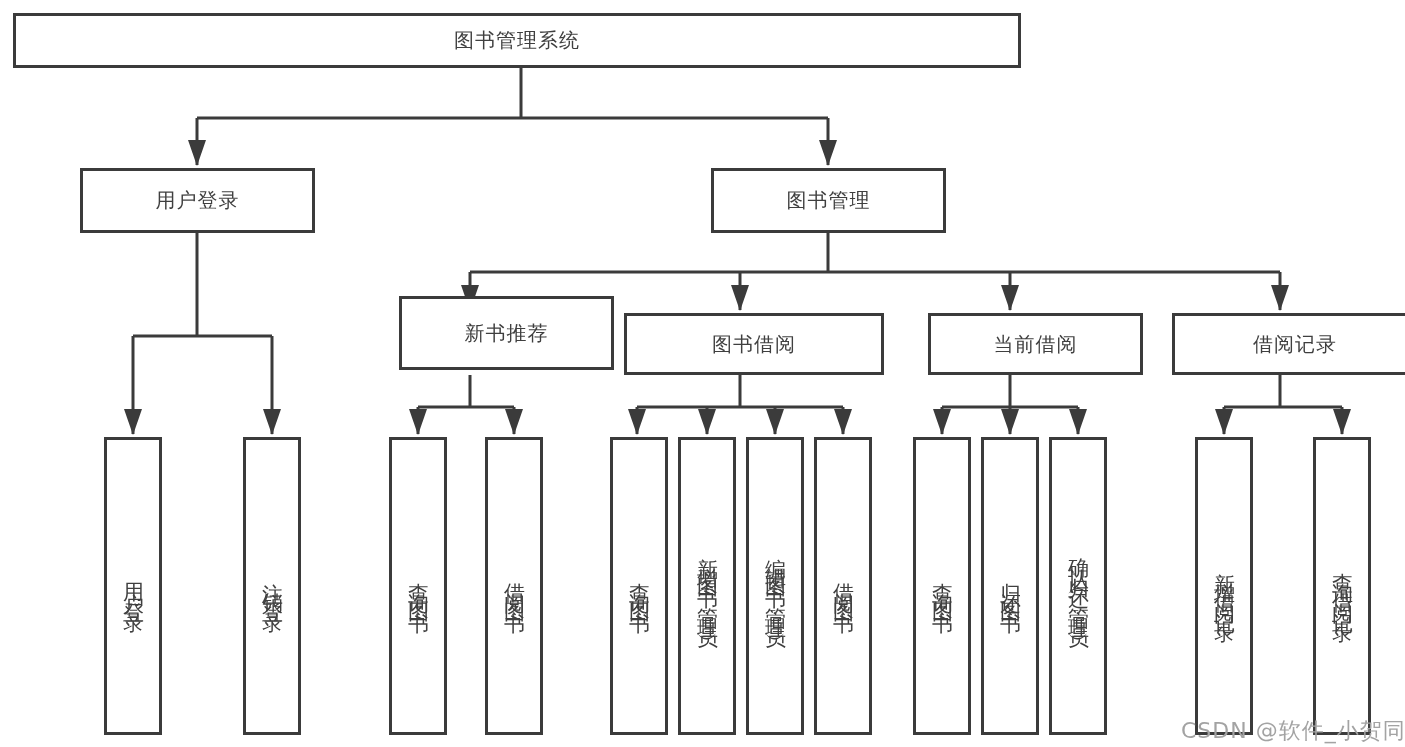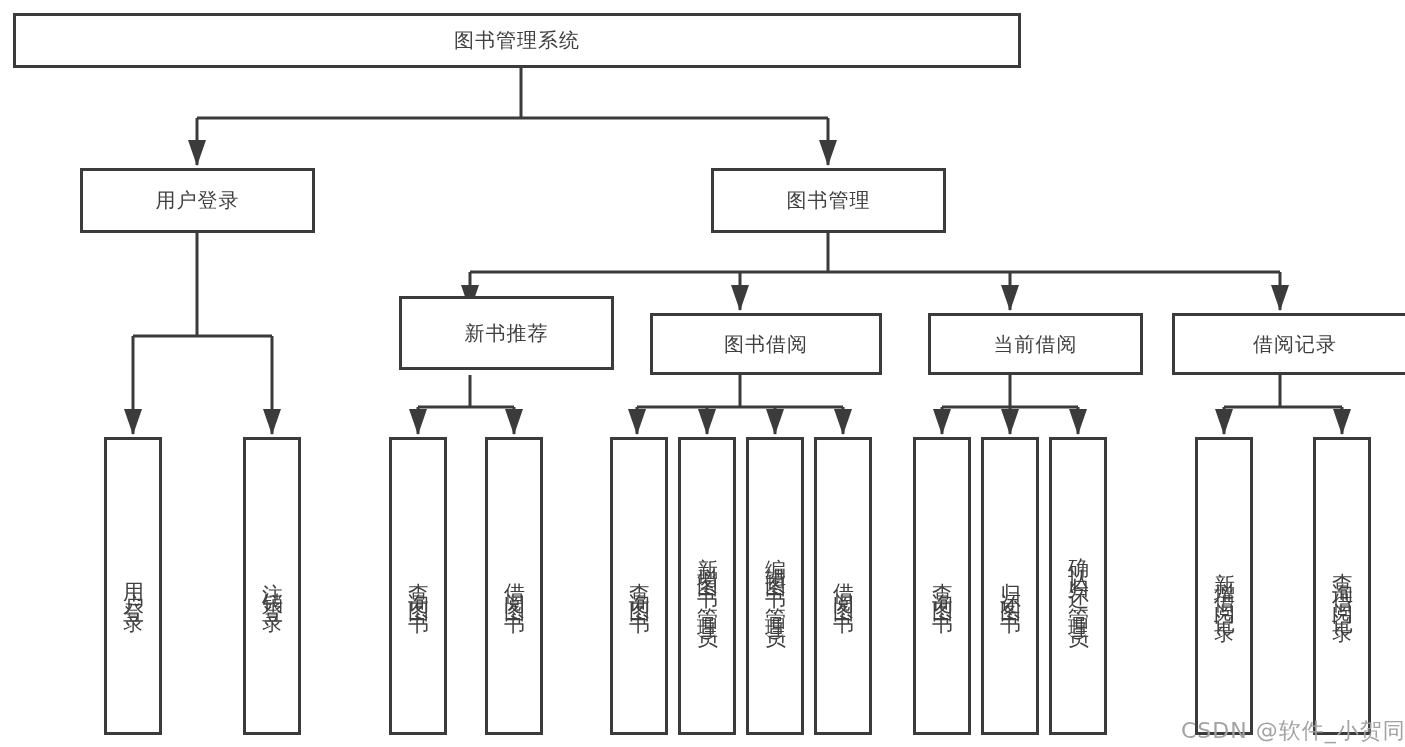--- a/index.html
+++ b/index.html
@@ -105,21 +105,21 @@
   <div class="box h-box" style="left:80px; top:168px; width:235px; height:65px;">
     <span>用户登录</span>
   </div>
   <div class="box h-box" style="left:711px; top:168px; width:235px; height:65px;">
     <span>图书管理</span>
   </div>
 
   <div class="box h-box" style="left:363px; top:296px; width:215px; height:74px;margin-left:36px;">
     <span>新书推荐</span>
   </div>
-  <div class="box h-box" style="left:650px; top:313px; width:232px; height:62px;">
+  <div class="box h-box" style="left:624px; top:313px; width:260px; height:62px;">
     <span>图书借阅</span>
   </div>
   <div class="box h-box" style="left:928px; top:313px; width:215px; height:62px;">
     <span>当前借阅</span>
   </div>
   <div class="box h-box" style="left:1172px; top:313px; width:246px; height:62px;">
     <span>借阅记录</span>
   </div>
 
   <div class="box v-box" style="left:104px; top:437px; width:58px; height:298px;">

